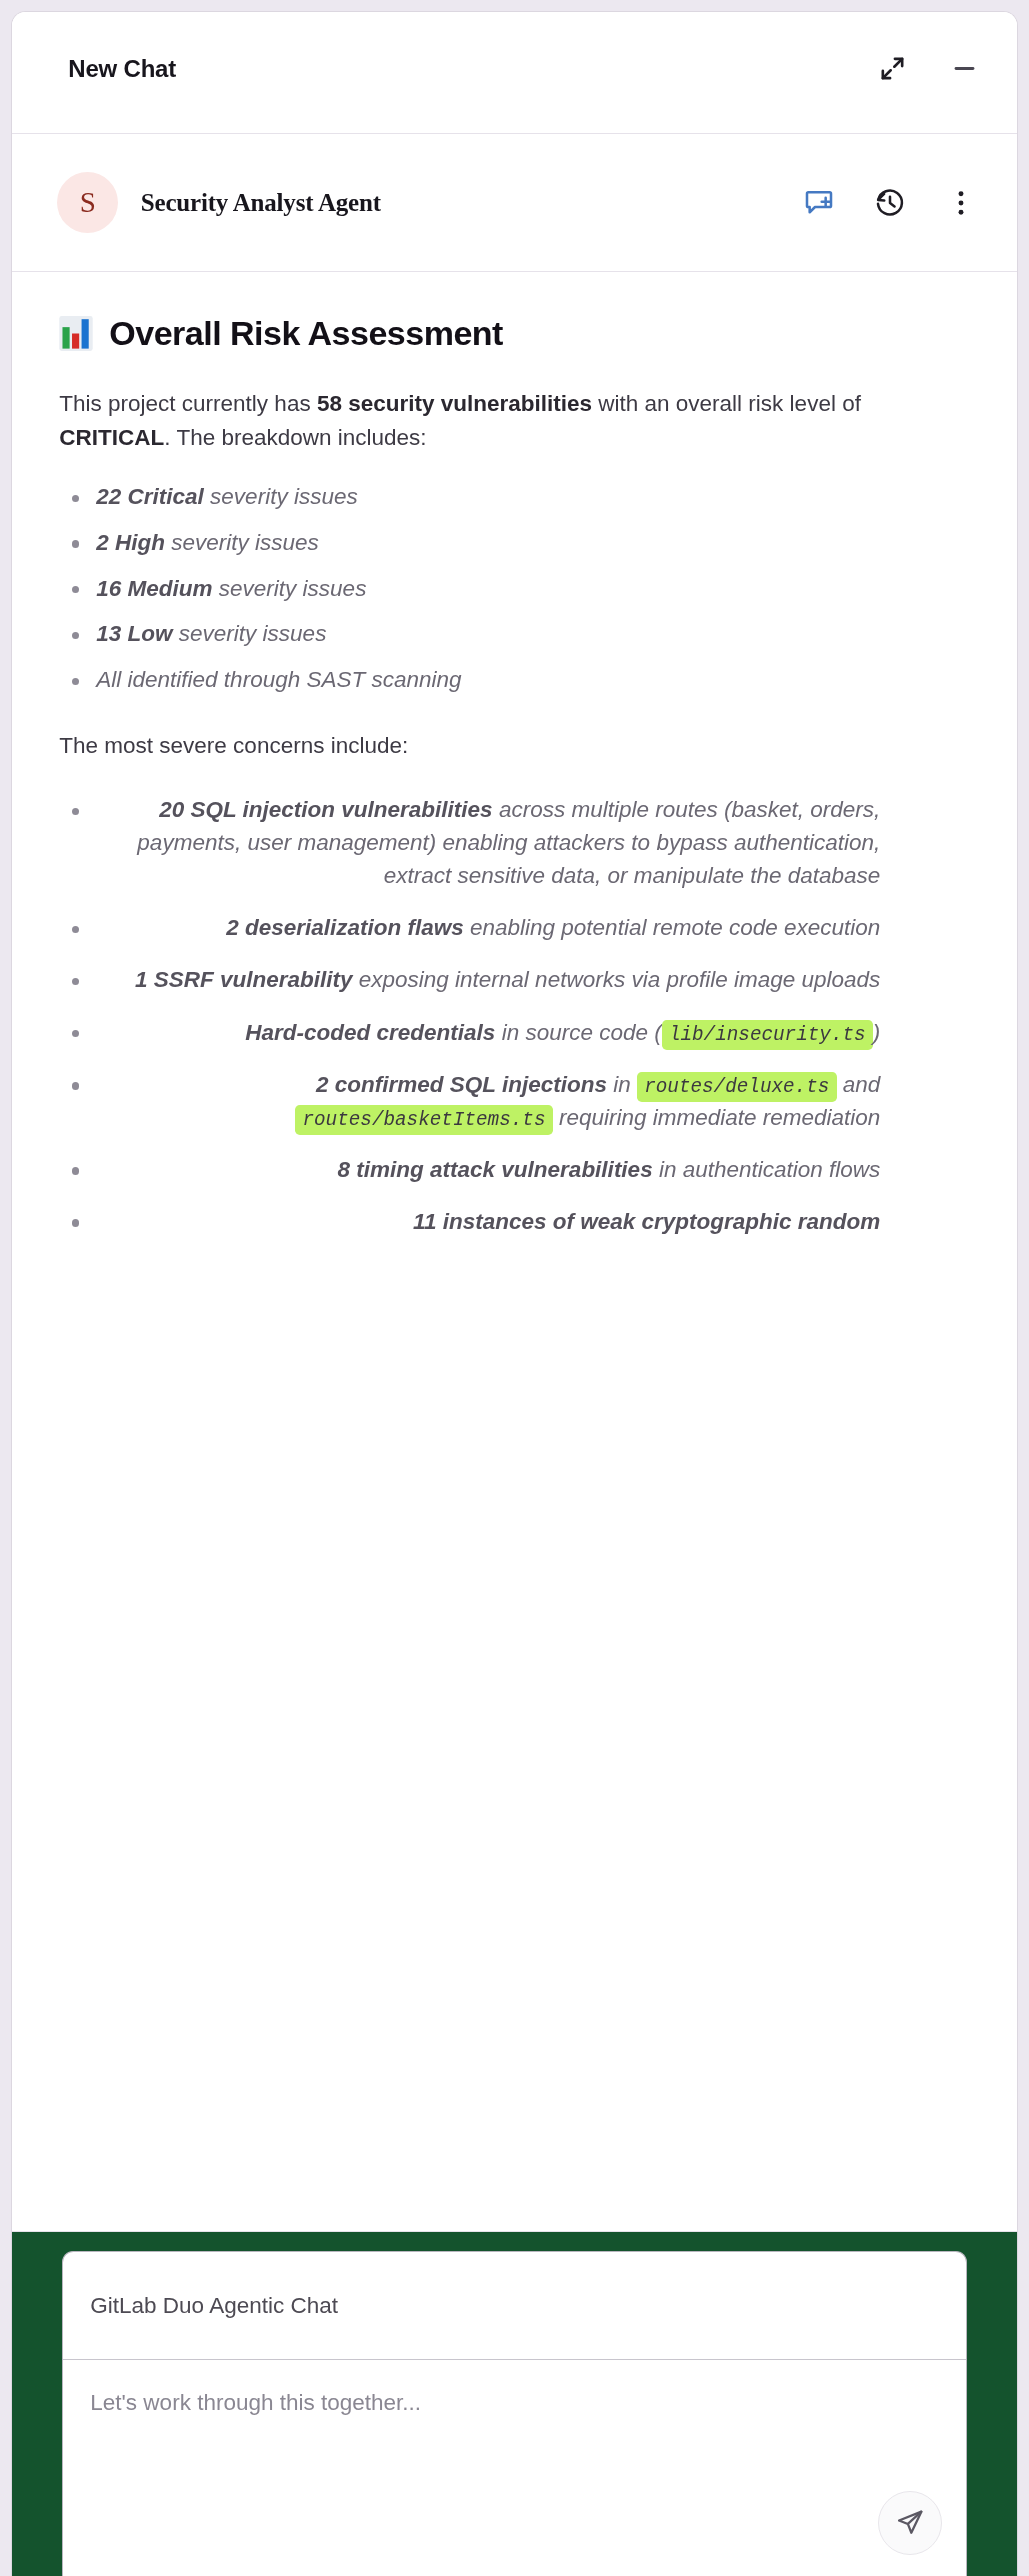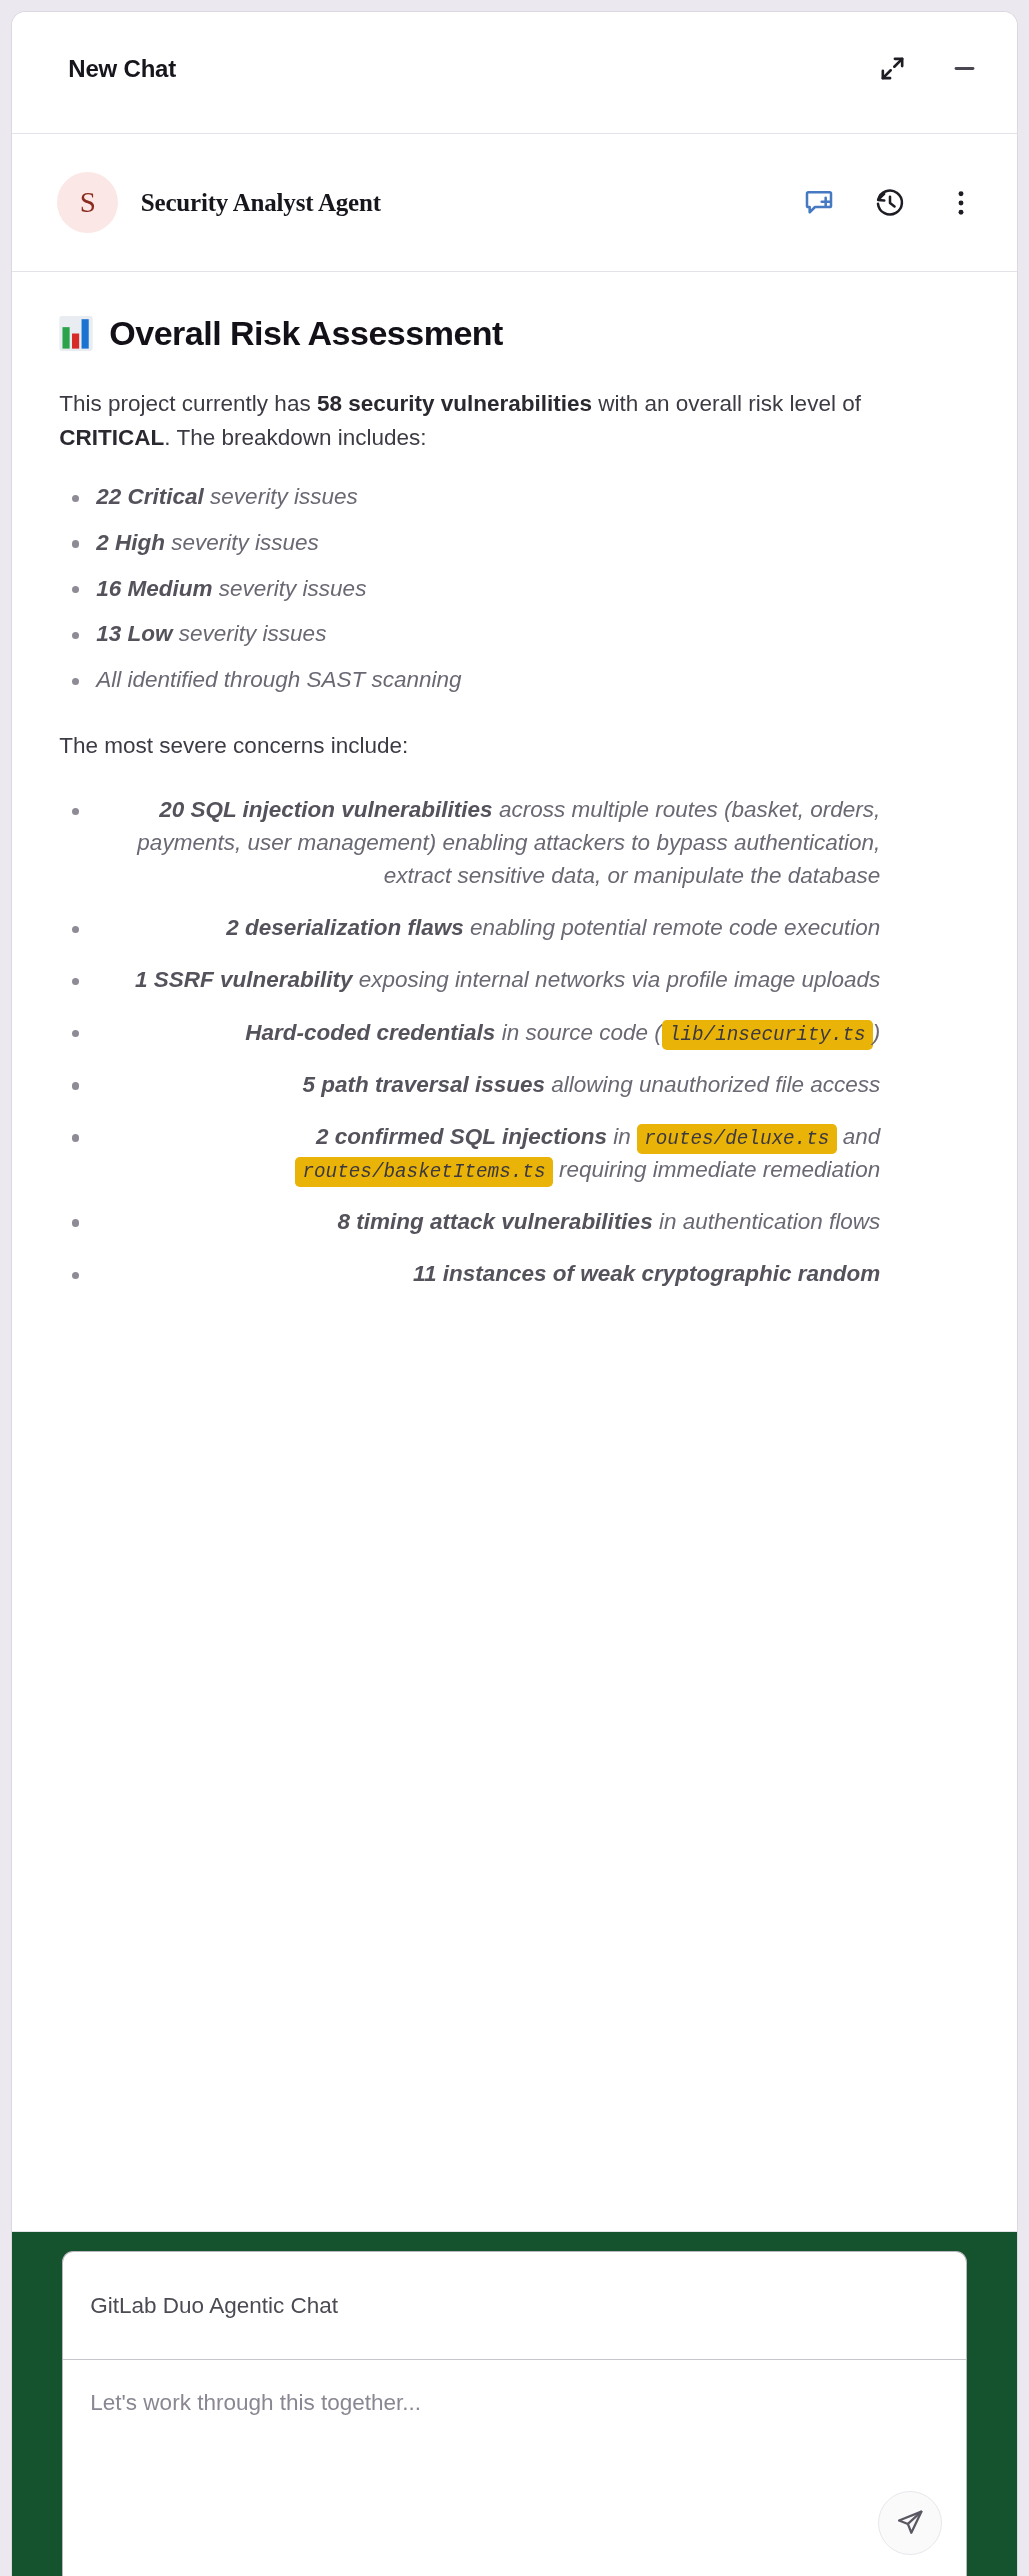--- a/index.html
+++ b/index.html
@@ -182,21 +182,21 @@
     background: #8e8b96;
   }
   ul.bullets li strong { color: #55525c; font-weight: 700; }
 
   ul.bullets.tight li { margin-bottom: 13px; }
   ul.bullets.loose li { margin-bottom: 19.3px; text-align: right; }
 
   code.inline {
     font-family: "Liberation Mono", monospace;
     font-size: 19.3px;
-    background: #eab308;
+    background: #bef264;
     border-radius: 4.8px;
     padding: 4px 7.2px;
     color: #3b383f;
     white-space: nowrap;
     line-height: 1.1;
   }
 
   .fade-overlay {
     position: absolute;
     left: 0;
@@ -340,21 +340,20 @@
 
       <ul class="bullets loose">
         <li><strong>20 SQL injection vulnerabilities</strong><span> across multiple routes (basket, orders, payments, user management) enabling attackers to bypass authentication, extract sensitive data, or manipulate the database</span></li>
 
         <li><strong>2 deserialization flaws</strong><span> enabling potential remote code execution</span></li>
 
         <li><strong>1 SSRF vulnerability</strong><span> exposing internal networks via profile image uploads</span></li>
 
         <li><strong>Hard-coded credentials</strong><span> in source code (</span><code class="inline">lib/insecurity.ts</code><span>)</span></li>
 
-        <li><strong>5 path traversal issues</strong><span> allowing unauthorized file access</span></li>
 
         <li><strong>2 confirmed SQL injections</strong><span> in </span><code class="inline">routes/deluxe.ts</code><span> and </span><code class="inline">routes/basketItems.ts</code><span> requiring immediate remediation</span></li>
 
         <li><strong>8 timing attack vulnerabilities</strong><span> in authentication flows</span></li>
 
         <li><strong>11 instances of weak cryptographic random</strong><span></span></li>
       </ul>
 
       <div class="fade-overlay"></div>
     </div>

